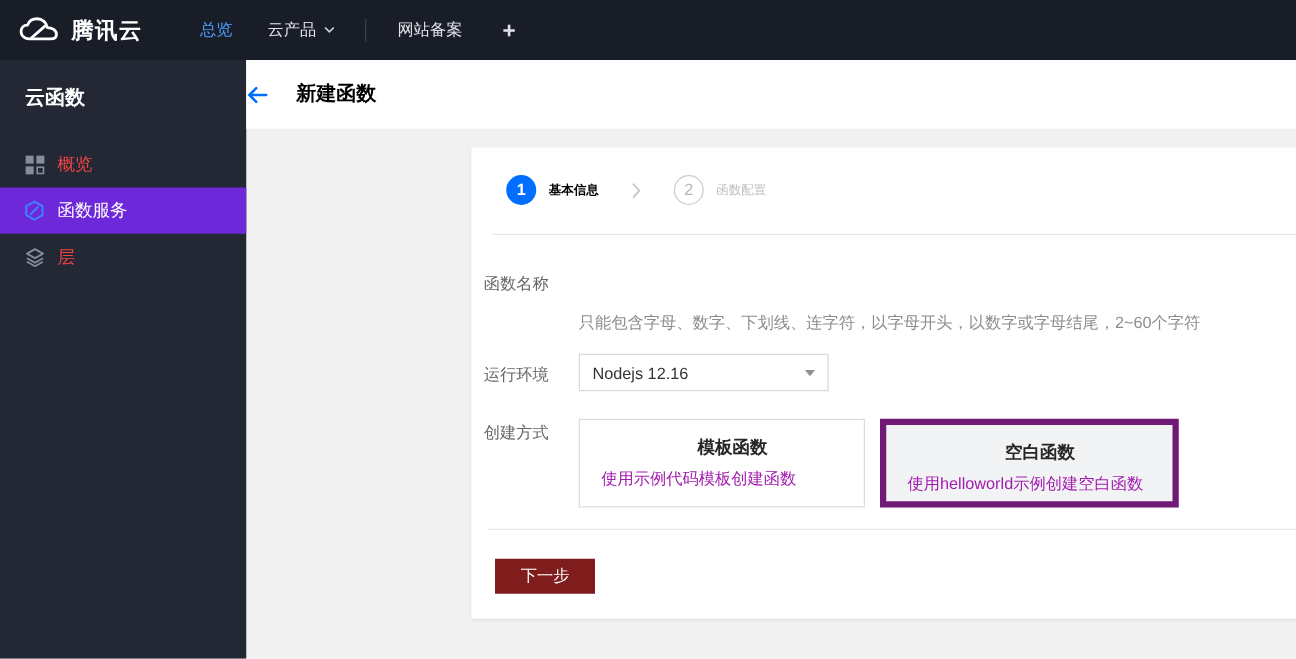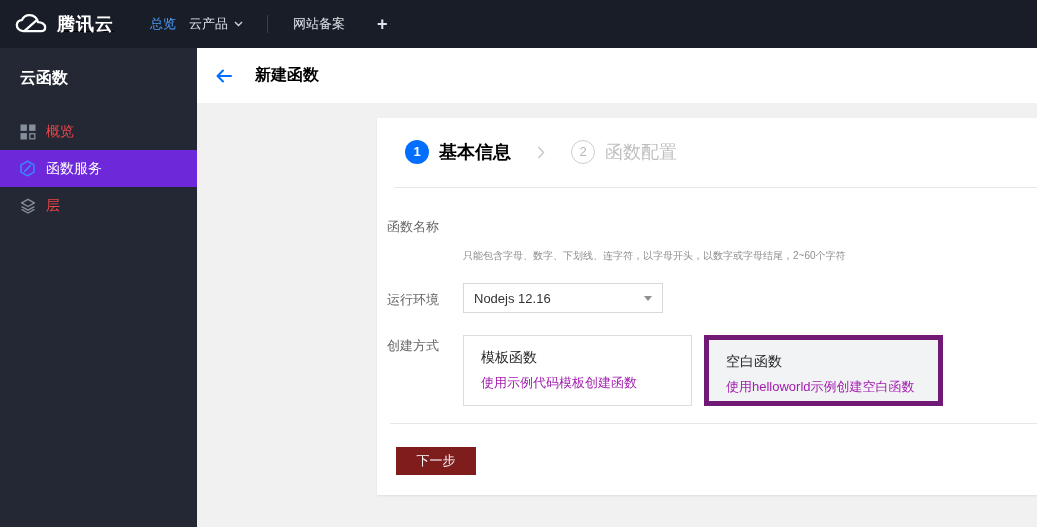--- a/index.html
+++ b/index.html
@@ -3,84 +3,84 @@
 <meta charset="utf-8">
 <style>
   * { margin:0; padding:0; box-sizing:border-box; }
   html,body { width:1037px; height:527px; }
   body { font-family:"Liberation Sans", sans-serif; overflow:hidden; }
   .app { position:relative; width:1037px; height:527px; background:#f1f1f2; overflow:hidden; }
 
   
   .topnav { position:absolute; left:0; top:0; width:1037px; height:48px; background:#181d27;
             display:flex; align-items:center; z-index:5; }
-  .brand { display:flex; align-items:flex-end; margin-left:14px; cursor:pointer;text-decoration:underline; }
+  .brand { display:flex; align-items:flex-end; margin-left:14px; cursor:pointer; }
   .brand-name { color:#ffffff; font-size:18px; font-weight:bold; margin-left:9px; letter-spacing:1px; }
   .nav-item { font-size:13px; color:#dfe3e8; cursor:pointer; display:flex; align-items:center; }
-  .nav-item.accent { color:#4c9eff; margin-left:36px; }
-  .nav-item.products { margin-left:13px; }
+  .nav-item.accent { color:#4c9eff; margin-left:46px; }
+  .nav-item.products { margin-left:28px; }
   .nav-item .caret { margin-left:6px; display:inline-flex; }
   .nav-divider { width:1px; height:18px; background:#3a414e; margin-left:24px; }
   .nav-item.beian { margin-left:25px; }
   .nav-plus { margin-left:32px; color:#dfe3e8; font-size:18px; font-weight:bold; cursor:pointer; line-height:1; }
 
   
   .sidebar { position:absolute; left:0; top:48px; width:197px; height:479px; background:#232834; }
   .side-title { color:#ffffff; font-size:16px; font-weight:bold; padding:20px 18px 24px 20px; }
   .side-item { height:37px; display:flex; align-items:center; padding-left:19px; cursor:pointer;
                color:#ef4444; font-size:14px; }
   .side-item .ic { width:17px; height:17px; margin-right:10px; display:inline-flex; align-items:center; justify-content:center; }
   .side-item.active { background:#6d28d9; color:#ffffff; }
 
   
   .page-header { position:absolute; left:197px; top:48px; right:0; height:55px; background:#ffffff;
-                 display:flex; align-items:center; padding-left:18px; }
+                 display:flex; align-items:center; }
   .back-btn { display:inline-flex; align-items:center; cursor:pointer; }
   .page-title { font-size:16px; font-weight:bold; color:#000000; margin-left:22px; }
 
   
   .card { position:absolute; left:377px; top:118px; width:660px; height:377px; background:#ffffff;
           box-shadow:0 1px 2px rgba(0,0,0,0.08); }
 
   .steps { position:absolute; left:28px; top:20px; height:28px; display:flex; align-items:center; }
   .step-circle { width:24px; height:24px; border-radius:50%; text-align:center; font-size:13px; }
   .step-circle.on { background:#006eff; color:#ffffff; font-weight:bold; line-height:24px; }
   .step-circle.off { background:#ffffff; border:1px solid #cccccc; color:#b5b5b5; line-height:22px; }
-  .step-label { margin-left:10px; font-size:18px; }
+  .step-label { margin-left:10px; font-size:10px; }
   .step-label.on { font-weight:bold; color:#000000; }
   .step-label.off { color:#bfbfbf; }
   .step-arrow { margin:0 26px; display:inline-flex; }
 
   .sep-top { position:absolute; left:17px; right:0; top:69px; height:1px; background:#e7e7e7; }
   .sep-bottom { position:absolute; left:13px; right:0; top:305px; height:1px; background:#e7e7e7; }
 
   .form-label { position:absolute; left:10px; font-size:13px; color:#666666; }
   .lbl-name { top:100px; }
   .lbl-runtime { top:173px; }
   .lbl-method { top:219px; }
 
   .fake-input { position:absolute; left:86px; top:91px; width:200px; height:31px; background:#fff;
                 border:1px solid #006eff; box-shadow:0 0 3px rgba(0,110,255,0.3);
                 display:flex; align-items:center; padding:0 8px 0 10px; cursor:text; }
   .fake-input .val { font-size:13px; color:#333333; }
   .text-cursor { display:inline-block; width:1px; height:15px; background:#222; margin-left:1px; }
   .fake-input .clock { margin-left:auto; display:inline-flex; }
 
-  .help-text { position:absolute; left:86px; top:131px; font-size:10px; color:#8d8d8d; white-space:nowrap; }
+  .help-text { position:absolute; left:86px; top:131px; font-size:13px; color:#8d8d8d; white-space:nowrap; }
 
   .fake-select { position:absolute; left:86px; top:165px; width:200px; height:30px; background:#fff;
                  border:1px solid #d9d9d9; display:flex; align-items:center; padding:0 10px; cursor:pointer; }
   .fake-select .val { font-size:13px; color:#333333; }
   .select-caret { margin-left:auto; width:0; height:0; border-left:4px solid transparent;
                   border-right:4px solid transparent; border-top:5px solid #8f8f8f; }
 
   .opt-card { position:absolute; top:217px; height:71px; background:#ffffff; border:1px solid #dddddd; cursor:pointer; }
   .opt-card.first { left:86px; width:229px; }
   .opt-card.selected { left:327px; width:239px; border:5px solid #701a75; background:#f2f3f5; }
-  .opt-title { margin:13px 0 0 17px; font-size:14px; font-weight:normal; color:#262626; }
+  .opt-title { margin:13px 0 0 17px; font-size:14px; font-weight:bold; color:#262626;text-align:center; }
   .opt-desc { margin:7px 0 0 17px; font-size:13px; color:#a21caf; white-space:nowrap; }
 
   .next-btn { position:absolute; left:19px; top:329px; width:80px; height:28px; background:#7f1d1d;
               color:#ffffff; font-size:13px; text-align:center; line-height:28px; cursor:pointer; border:none; }
 </style>
 </head>
 <body>
 
 <div class="app">
 

